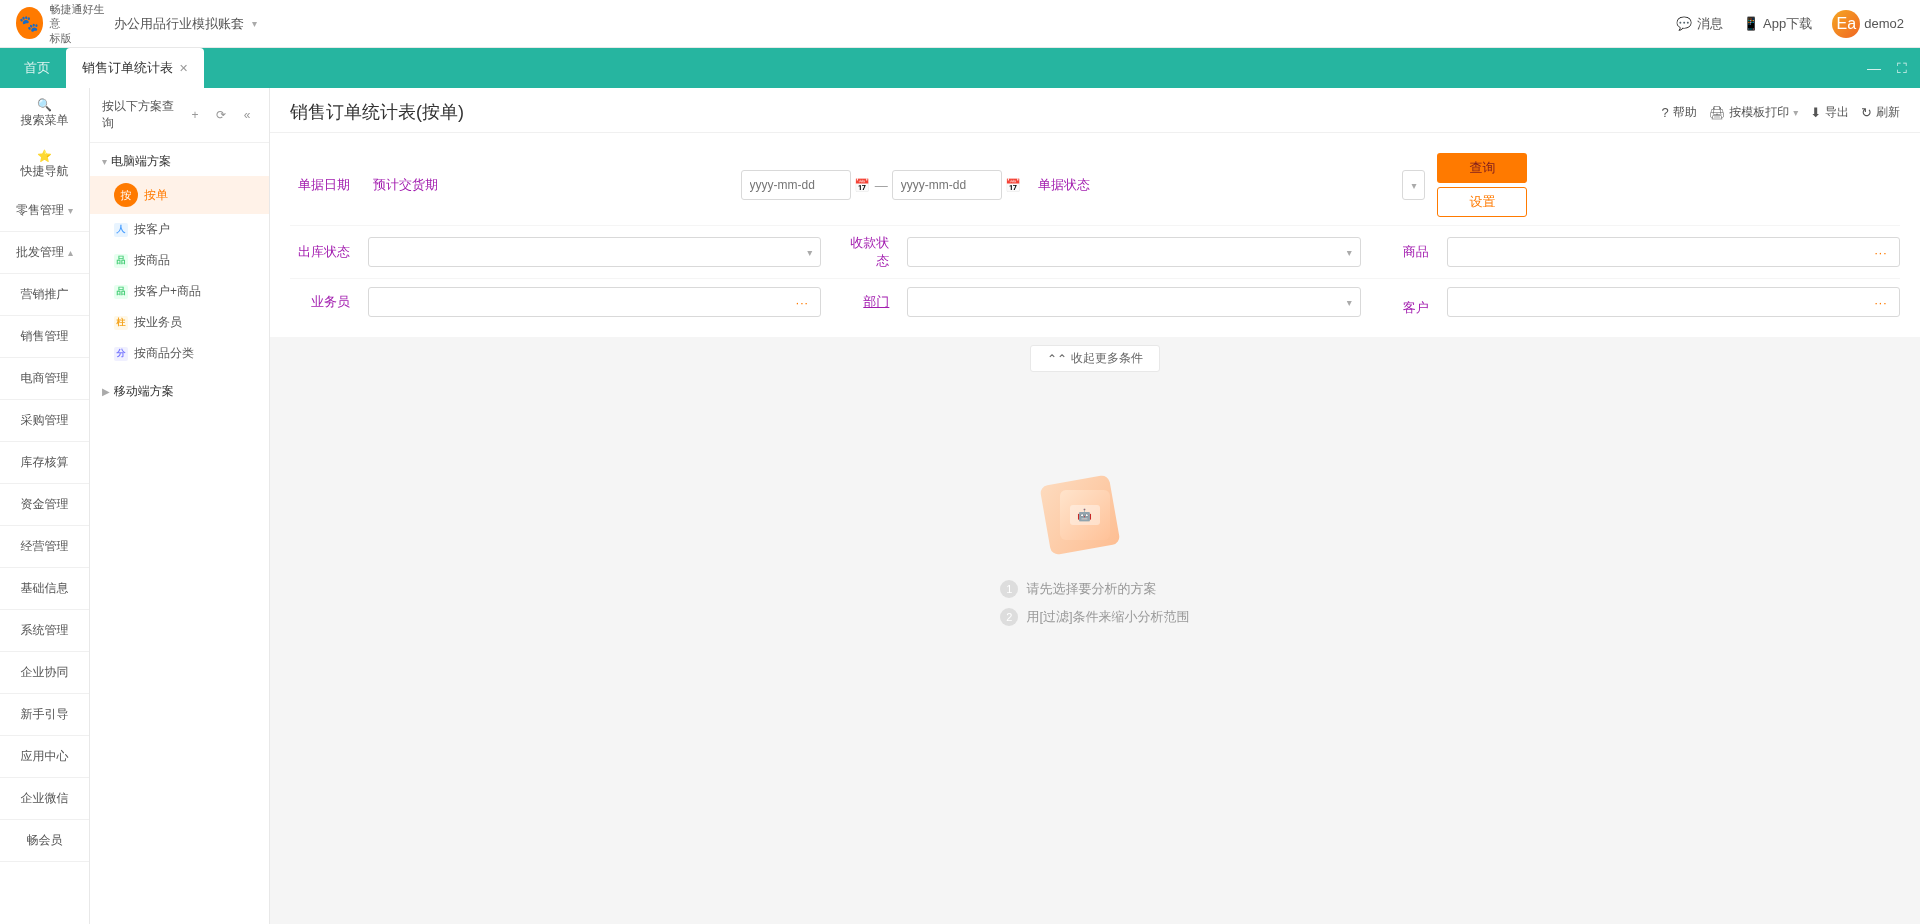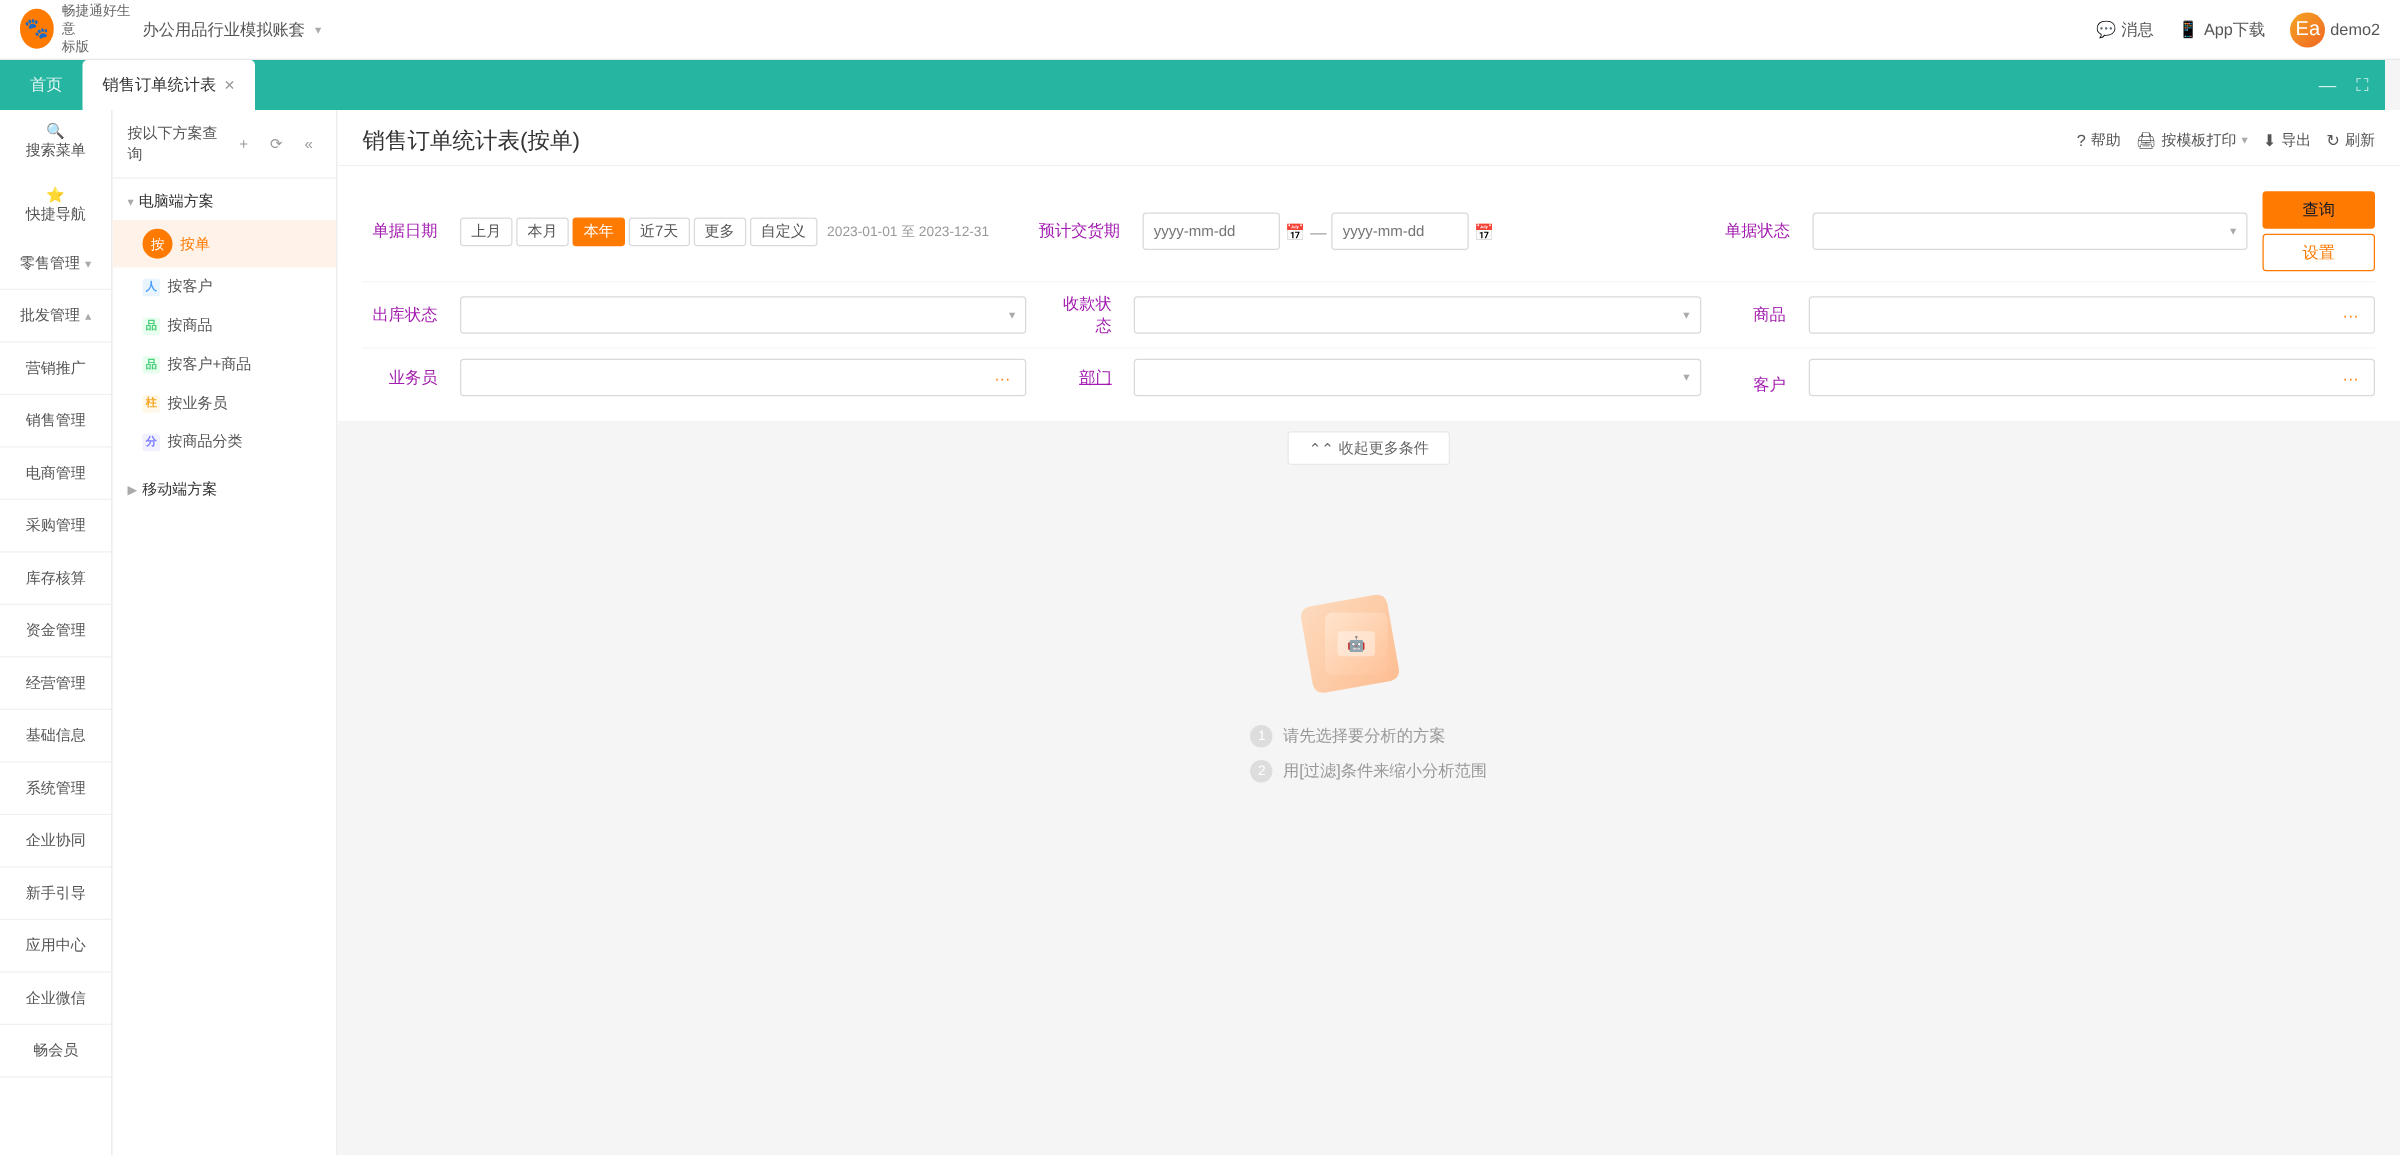--- a/index.html
+++ b/index.html
@@ -62,21 +62,21 @@
       color: #fff; font-size: 16px;
     }
 
     
     .tabbar {
       height: 40px;
       background: #26b5a0;
       display: flex;
       align-items: center;
       position: fixed;
-      top: 48px; left: 0; right: 12px;
+      top: 48px; left: 0; right: 0;
       z-index: 99;
       padding: 0 8px;
     }
     .tab-item {
       height: 40px;
       display: flex;
       align-items: center;
       padding: 0 16px;
       cursor: pointer;
       color: rgba(255,255,255,0.85);
@@ -307,21 +307,21 @@
       cursor: pointer;
       padding: 4px 16px;
       background: #fff;
       border: 1px solid #e8e8e8;
       border-radius: 3px;
     }
 
     
     .query-btn {
       background: #ff7a00;
-      color: #0f172a;
+      color: #7f1d1d;
       border: none;
       padding: 6px 32px;
       border-radius: 3px;
       cursor: pointer;
       font-size: 13px;
     }
     .set-btn {
       background: #fff;
       color: #ff7a00;
       border: 1px solid #ff7a00;
@@ -596,31 +596,20 @@
             <span>刷新</span>
           </div>
         </div>
       </div>
 
       <div class="filter-block">
 
         <div style="display:grid;grid-template-columns:auto 1fr auto 1fr auto 1fr;align-items:center;gap:8px;padding:8px 0;border-bottom:1px solid #f5f5f5;">
 
           <div class="flabel">单据日期</div>
-          <div style="display:flex;align-items:center;gap:4px;flex-wrap:wrap;">
-            <div style="display:flex;gap:3px;">
-              <button class="date-btn">上月</button>
-              <button class="date-btn">本月</button>
-              <button class="date-btn active">本年</button>
-              <button class="date-btn">近7天</button>
-              <button class="date-btn">更多</button>
-              <button class="date-btn">自定义</button>
-            </div>
-            <span style="font-size:11px;color:#999;margin-left:4px;">2023-01-01 至 2023-12-31</span>
-          </div>
 
           <div class="flabel" style="width:80px;">预计交货期</div>
           <div style="display:flex;align-items:center;gap:4px;">
             <input class="date-picker-input" style="width: 110px;" readonly="" placeholder="yyyy-mm-dd">
             <span style="color:#ccc;font-size:13px;">📅</span>
             <span class="dash">—</span>
             <input class="date-picker-input" style="width: 110px;" readonly="" placeholder="yyyy-mm-dd">
             <span style="color:#ccc;font-size:13px;">📅</span>
           </div>
 

